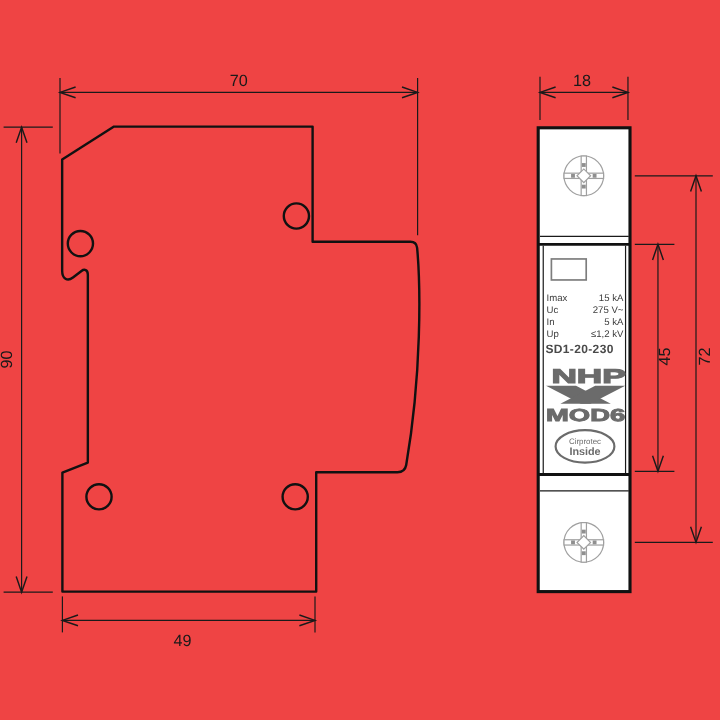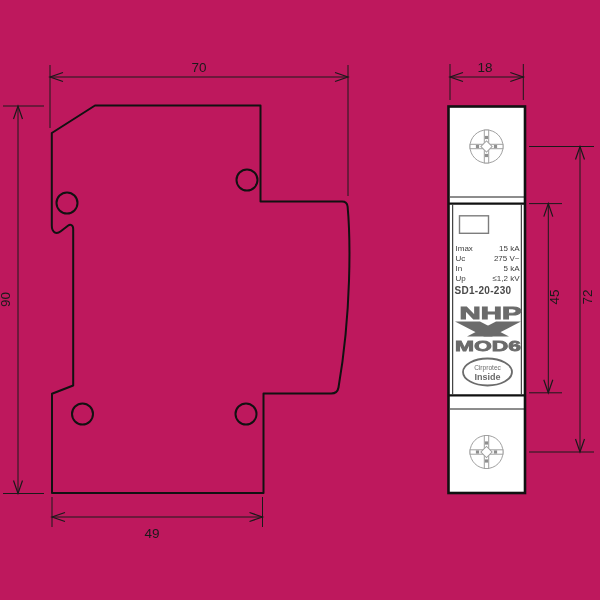--- a/index.html
+++ b/index.html
@@ -1,17 +1,17 @@
 <!DOCTYPE html>
 <html><head>
 <meta charset="utf-8">
 <style>
   html,body{margin:0;padding:0;background:#ffffff;}
   .sheet{
-    position:relative;width:600px;height:600px;background:#be185d;
+    position:relative;width:600px;height:600px;background:#ef4444;
     font-family:"Liberation Sans", sans-serif;
   }
   svg text{font-family:"Liberation Sans", sans-serif;}
   .dim-text{font-size:13.5px;fill:#1a1a1a;}
   .spec-name,.spec-value{font-size:8px;fill:#3c3c3c;}
   .model-text{font-size:10px;font-weight:bold;fill:#4a4a4a;letter-spacing:.3px;}
   .brand-text{font-size:16.5px;font-weight:bold;fill:#6b6b6b;stroke:#6b6b6b;stroke-width:.9;}
   .series-text{font-size:14.5px;font-weight:bold;fill:#6b6b6b;stroke:#6b6b6b;stroke-width:.8;}
   .badge-small{font-size:6.6px;fill:#6b6b6b;}
   .badge-big{font-size:9px;font-weight:bold;fill:#6b6b6b;}

